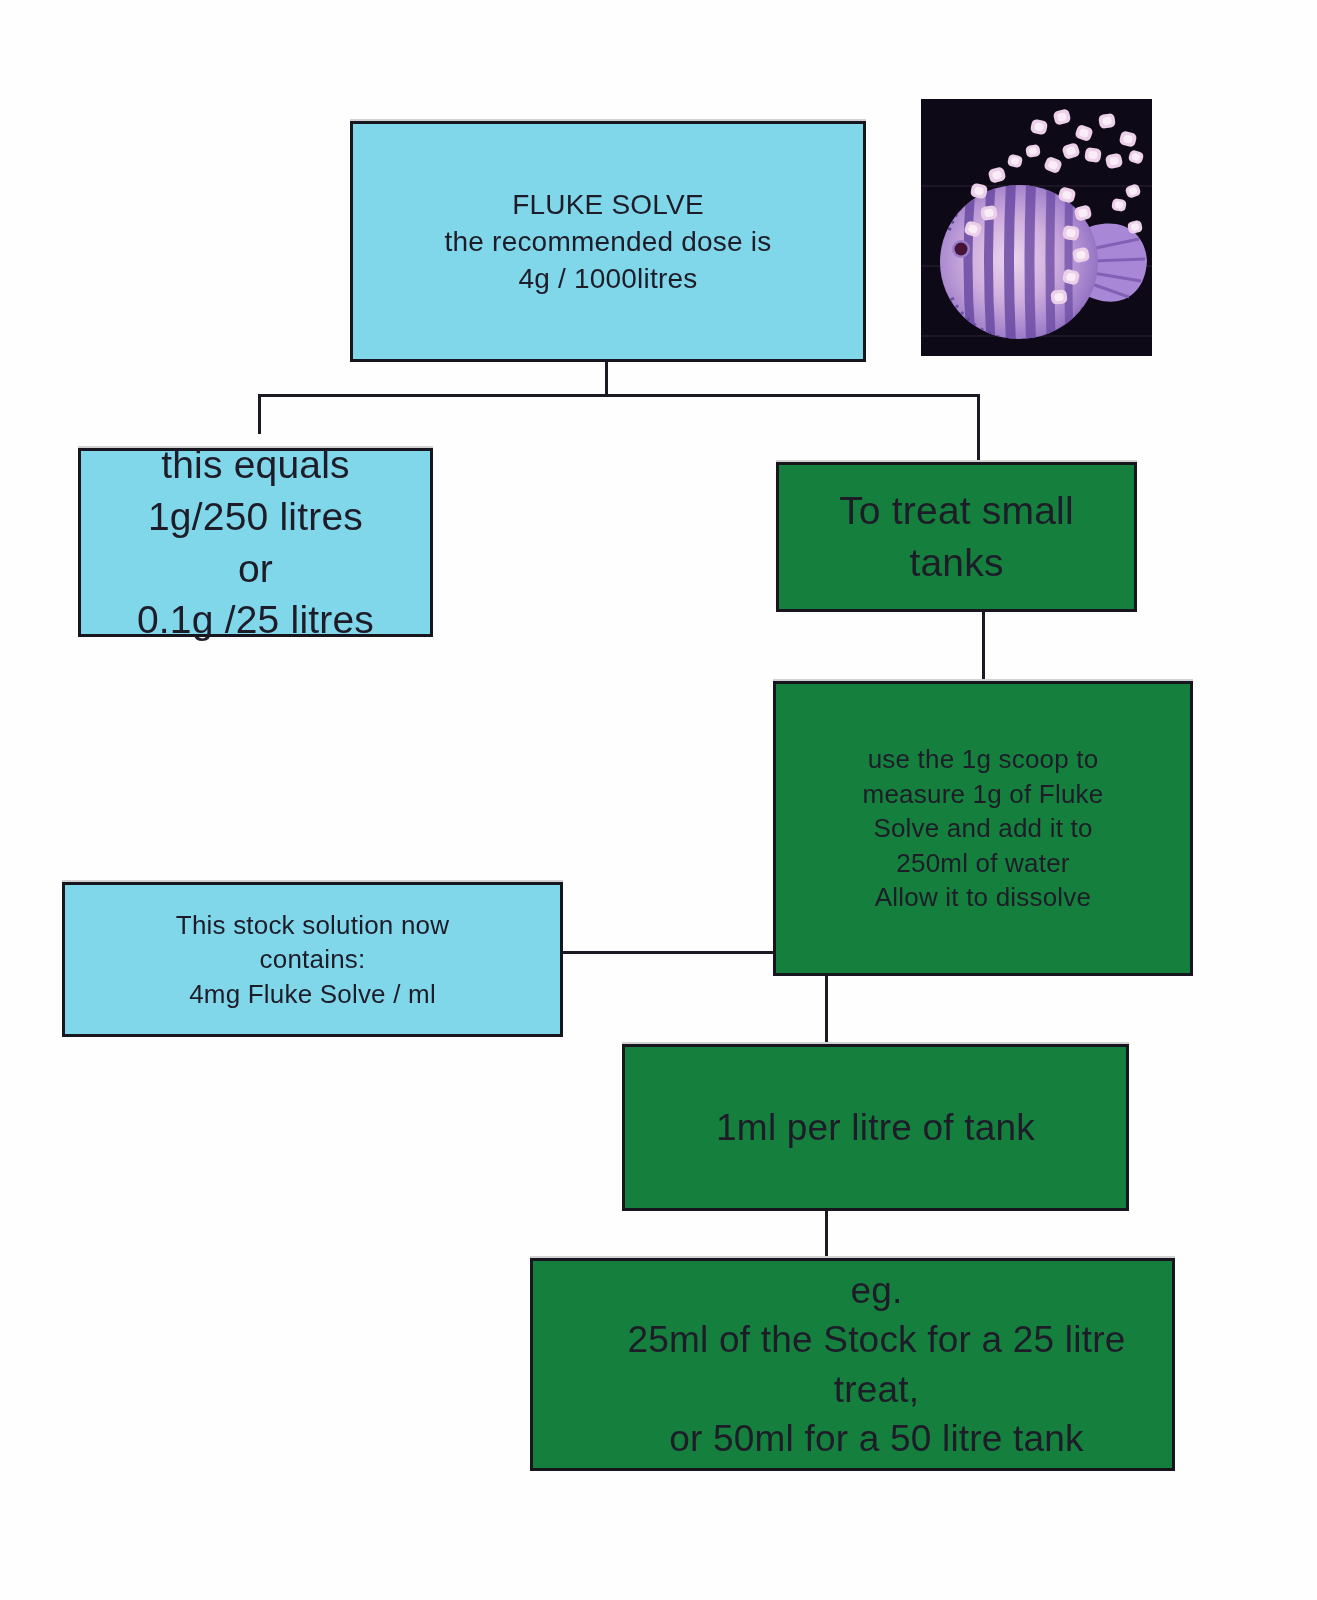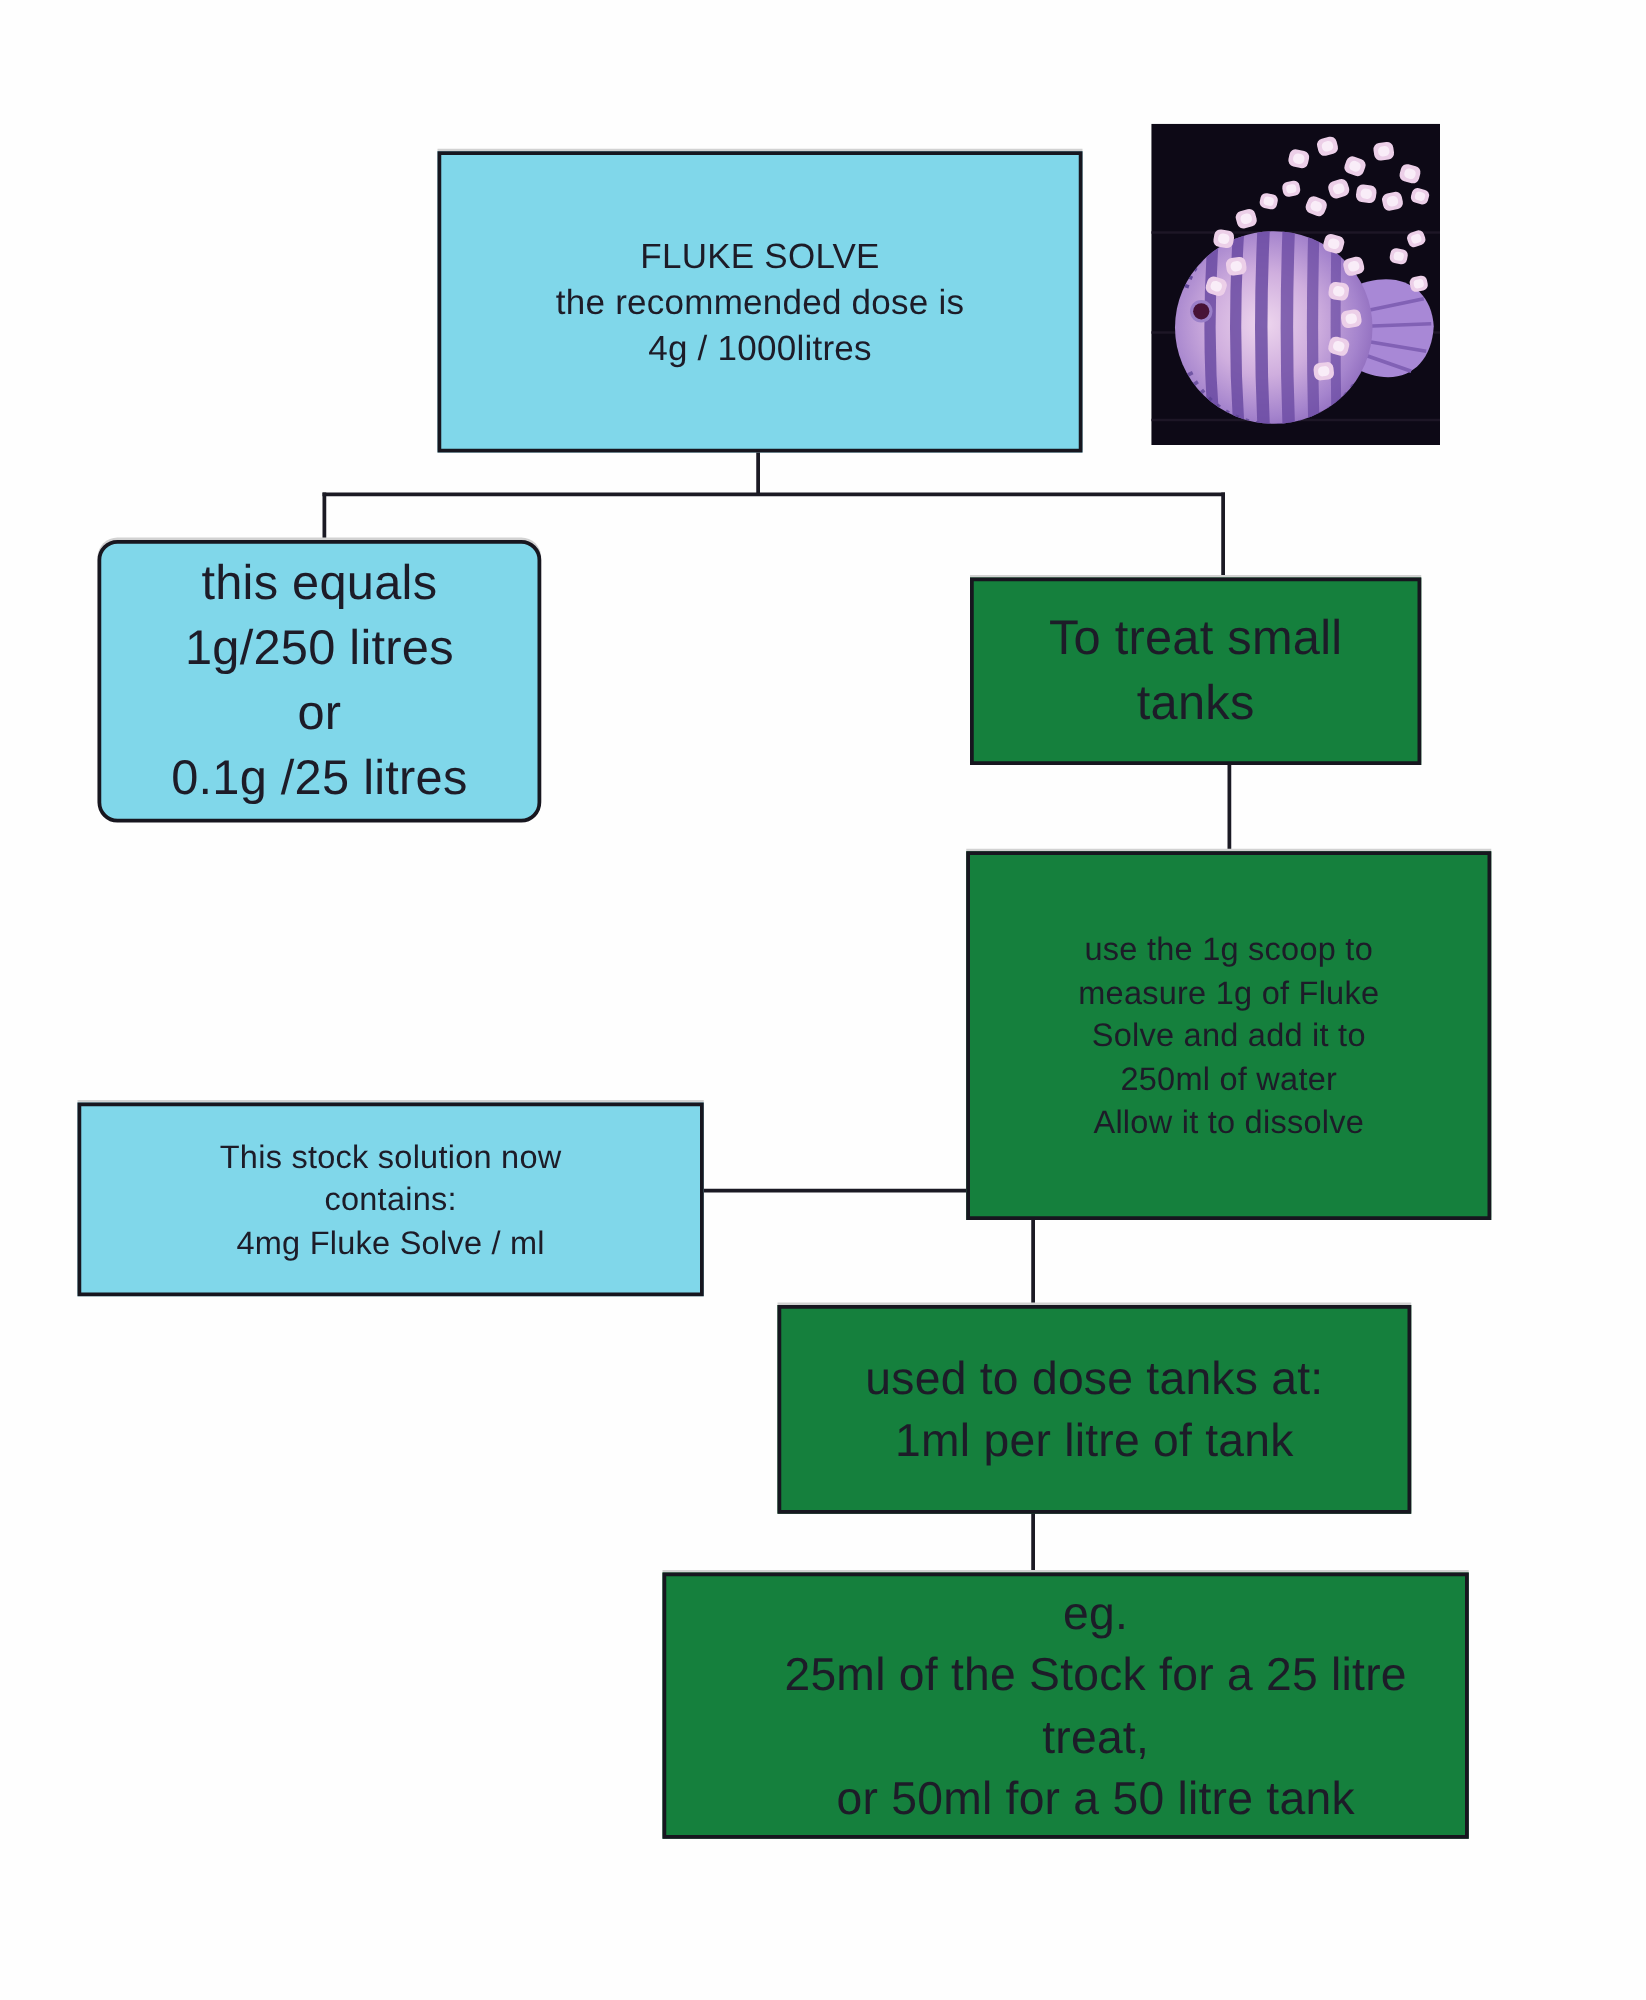--- a/index.html
+++ b/index.html
@@ -203,21 +203,21 @@
 
   <div class="connector" style="left:605px; top:362px; width:3px;  height:34px;"></div>
   <div class="connector" style="left:258px; top:394px; width:722px; height:3px;"></div>
   <div class="connector" style="left:258px; top:394px; width:3px;  height:40px;"></div>
   <div class="connector" style="left:977px; top:394px; width:3px;  height:70px;"></div>
   <div class="connector" style="left:982px; top:611px; width:3px;  height:71px;"></div>
   <div class="connector" style="left:562px; top:951px; width:212px; height:3px;"></div>
   <div class="connector" style="left:825px; top:975px; width:3px;  height:70px;"></div>
   <div class="connector" style="left:825px; top:1210px; width:3px; height:49px;"></div>
 
-  <div class="box cyan" style="left:78px; top:432px; width:355px; height:226px;border-radius:16px;">
+  <div class="box cyan" style="left:78px; top:448px; width:355px; height:189px;">
     <div class="line fs39">this equals</div>
     <div class="line fs39">1g/250 litres</div>
     <div class="line fs39">or</div>
     <div class="line fs39">0.1g /25 litres</div>
   </div>
 
   <div class="box pink" style="left:776px; top:462px; width:361px; height:150px;">
     <div class="line fs39">To treat small</div>
     <div class="line fs39">tanks</div>
   </div>
@@ -230,21 +230,20 @@
     <div class="line fs38">Allow it to dissolve</div>
   </div>
 
   <div class="box cyan" style="left:62px; top:882px; width:501px; height:155px;">
     <div class="line fs38">This stock solution now</div>
     <div class="line fs38">contains:</div>
     <div class="line fs38">4mg Fluke Solve / ml</div>
   </div>
 
   <div class="box pink" style="left:622px; top:1044px; width:507px; height:167px;">
-    <div class="line fs37">used to dose tanks at:</div>
     <div class="line fs37">1ml per litre of tank</div>
   </div>
 
   <div class="box pink" style="left:530px; top:1258px; width:645px; height:213px;padding-left:48px;">
     <div class="line fs37">eg.</div>
     <div class="line fs37">25ml of the Stock for a 25 litre</div>
     <div class="line fs37">treat,</div>
     <div class="line fs37">or 50ml for a 50 litre tank</div>
   </div>
 

